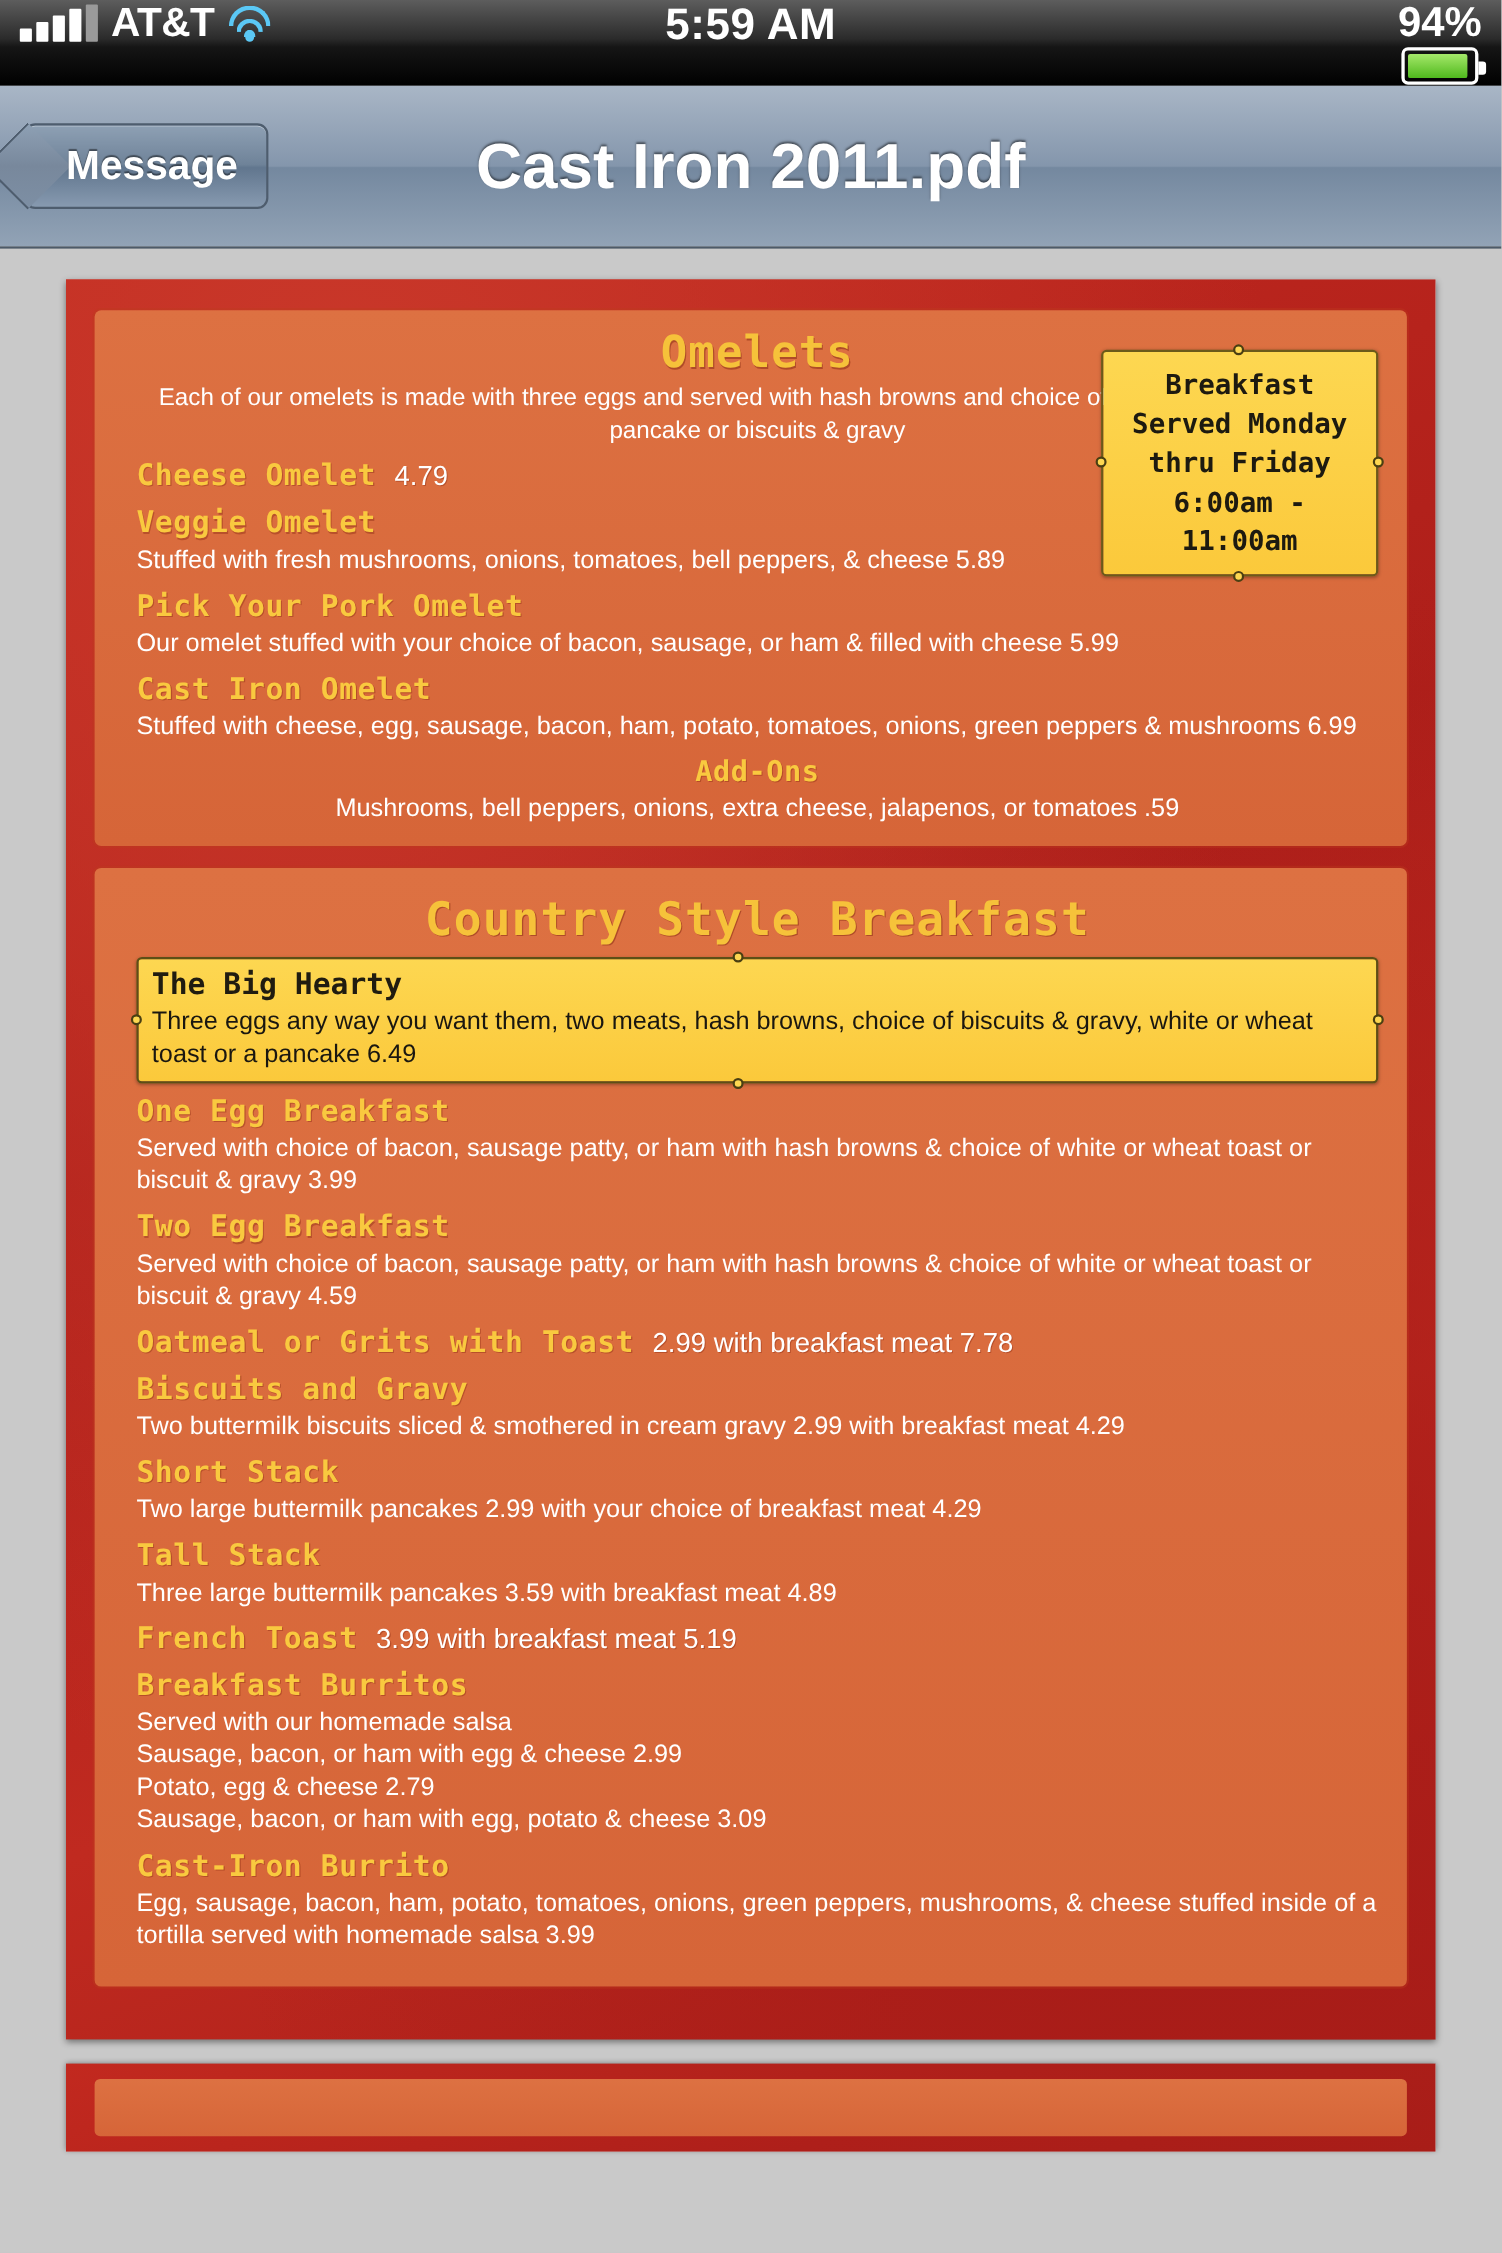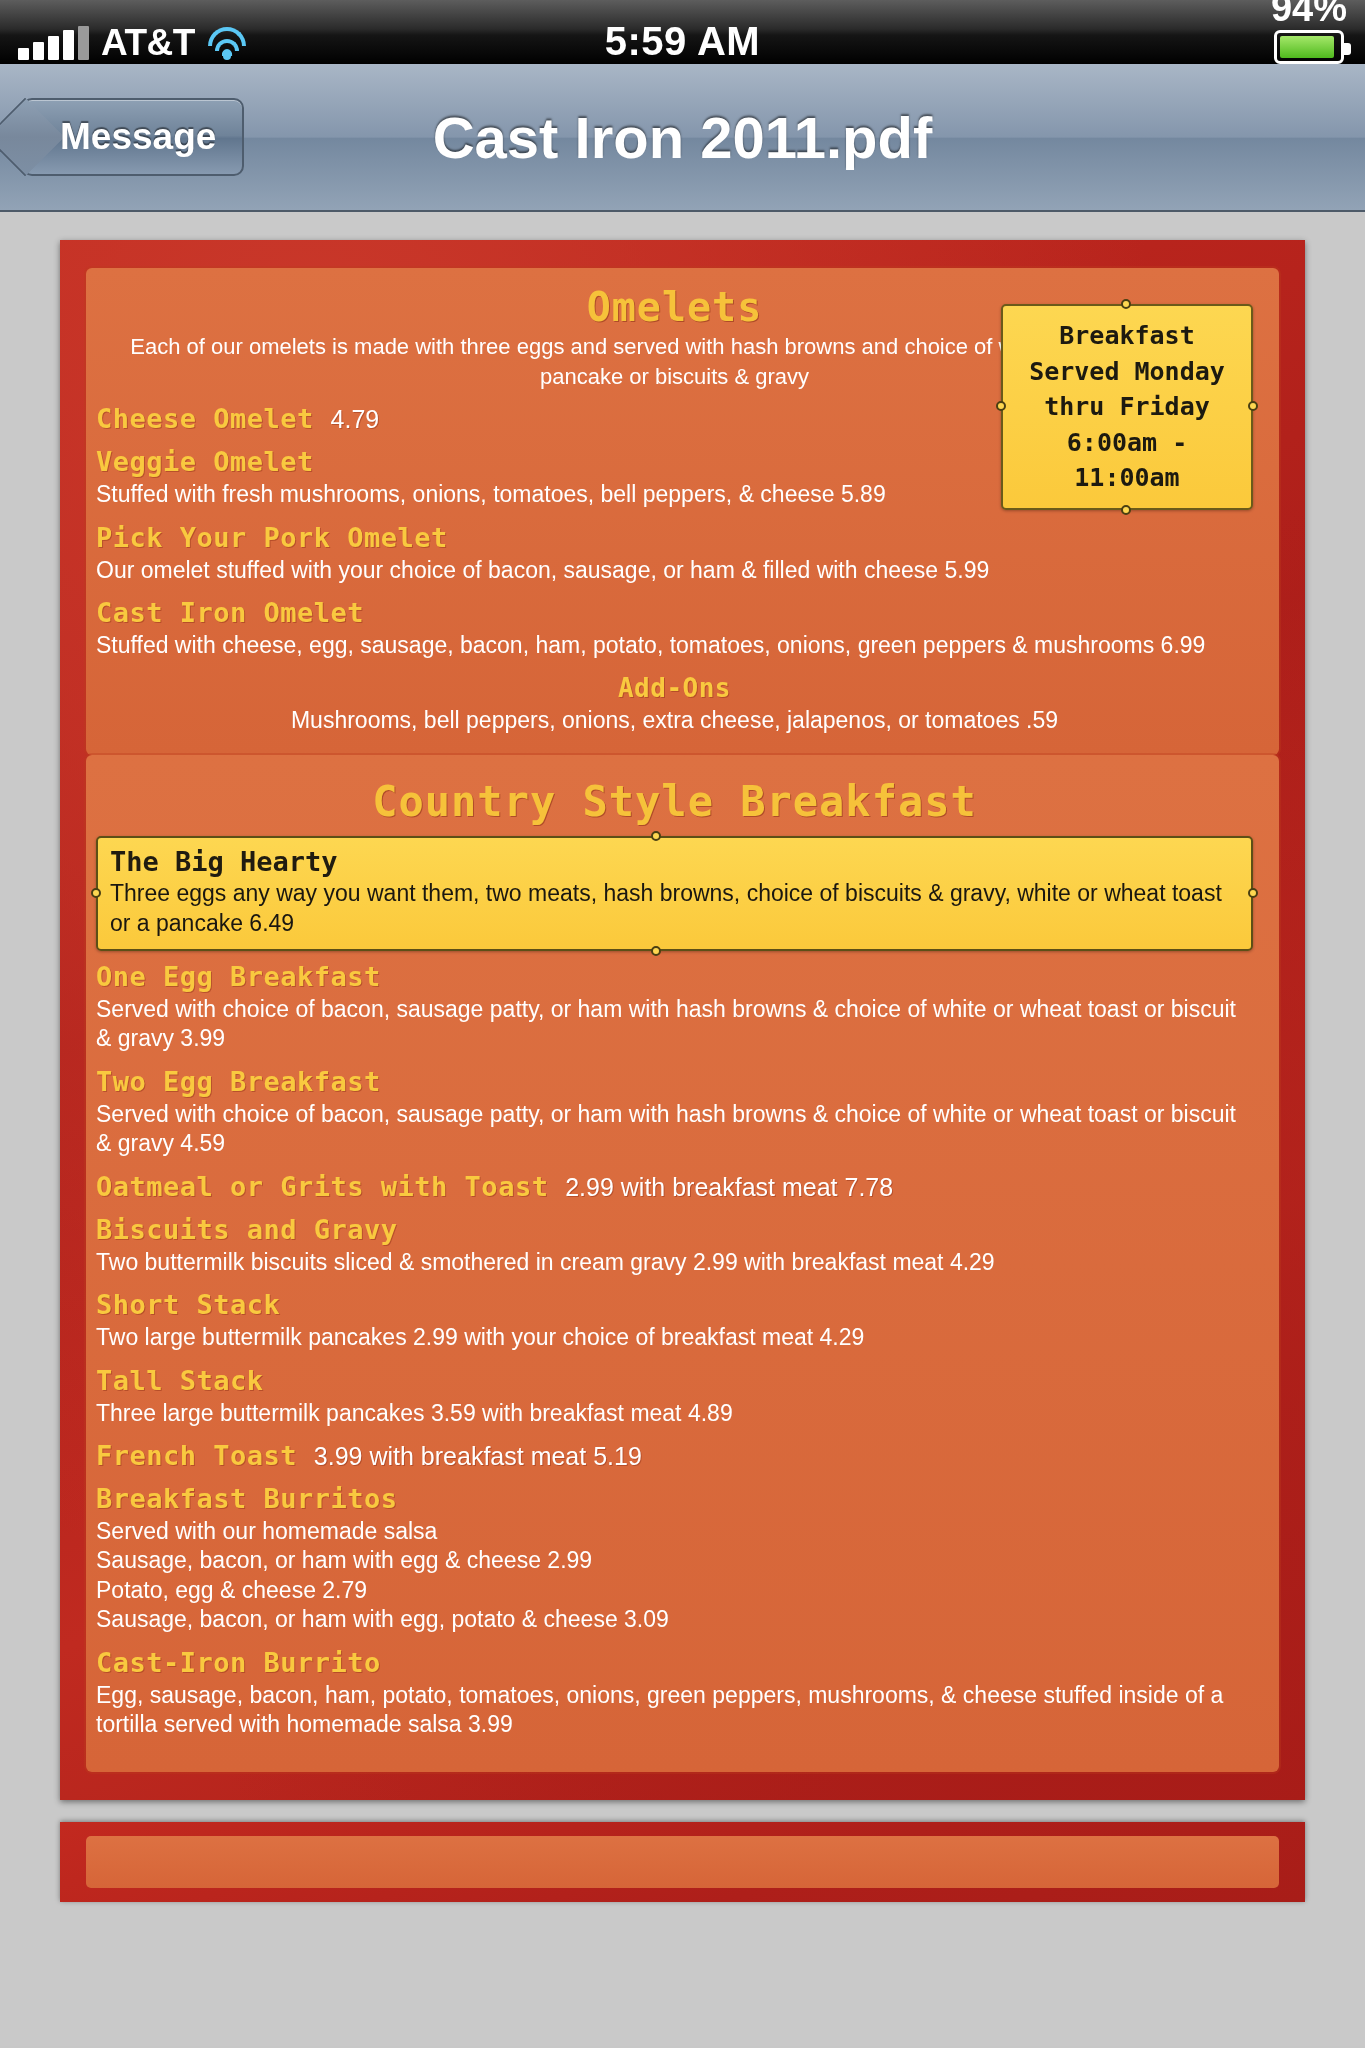--- a/index.html
+++ b/index.html
@@ -5,23 +5,23 @@
   * { box-sizing: border-box; margin: 0; padding: 0; }
   html, body {
     width: 1365px; height: 2048px;
     background: #c8c8c8;
     font-family: "Liberation Sans", sans-serif;
     overflow: hidden;
   }
 
   
   .statusbar {
-    height: 64px;
+    height: 78px;
     background: linear-gradient(to bottom, #5d5d5d 0%, #2b2b2b 45%, #151515 55%, #000 100%);
-    display: flex; align-items: flex-end;
+    display: flex; align-items: flex-start;
     padding: 0 18px;
     position: relative;
   }
   .sb-left { display: flex; align-items: center; gap: 12px; }
   .bars { display: flex; align-items: flex-end; gap: 4px; height: 34px; }
   .bars i {
     display: block; width: 11px; background: #fff; border-radius: 1px;
   }
   .bars i:nth-child(1) { height: 12px; }
   .bars i:nth-child(2) { height: 18px; }
@@ -116,22 +116,23 @@
       radial-gradient(ellipse at 80% 85%, #a81c18 0%, rgba(168,28,24,0) 60%),
       linear-gradient(160deg, #c2291f 0%, #ae1f1a 40%, #c02a20 70%, #a81d18 100%);
     box-shadow: 0 2px 6px rgba(0,0,0,0.45);
     padding: 28px 26px;
     position: relative;
   }
   .panel {
     background: #d96a3c;
     background: linear-gradient(180deg, #dd7142 0%, #d66538 100%);
     border-radius: 6px;
-    padding: 16px 26px 20px 10px;
-    position: relative;
+    padding: 16px 26px 20px 38px;
+    position: relative;
+    margin-bottom: 20px;
     box-shadow: 0 0 0 2px rgba(190,60,30,0.35);
   }
   .panel.rough::before,
   .panel.rough::after { content: ""; position: absolute; }
 
   .sect-title {
     text-align: center;
     color: #f6c23a;
     font-family: "DejaVu Sans Mono", monospace;
     font-weight: bold;

